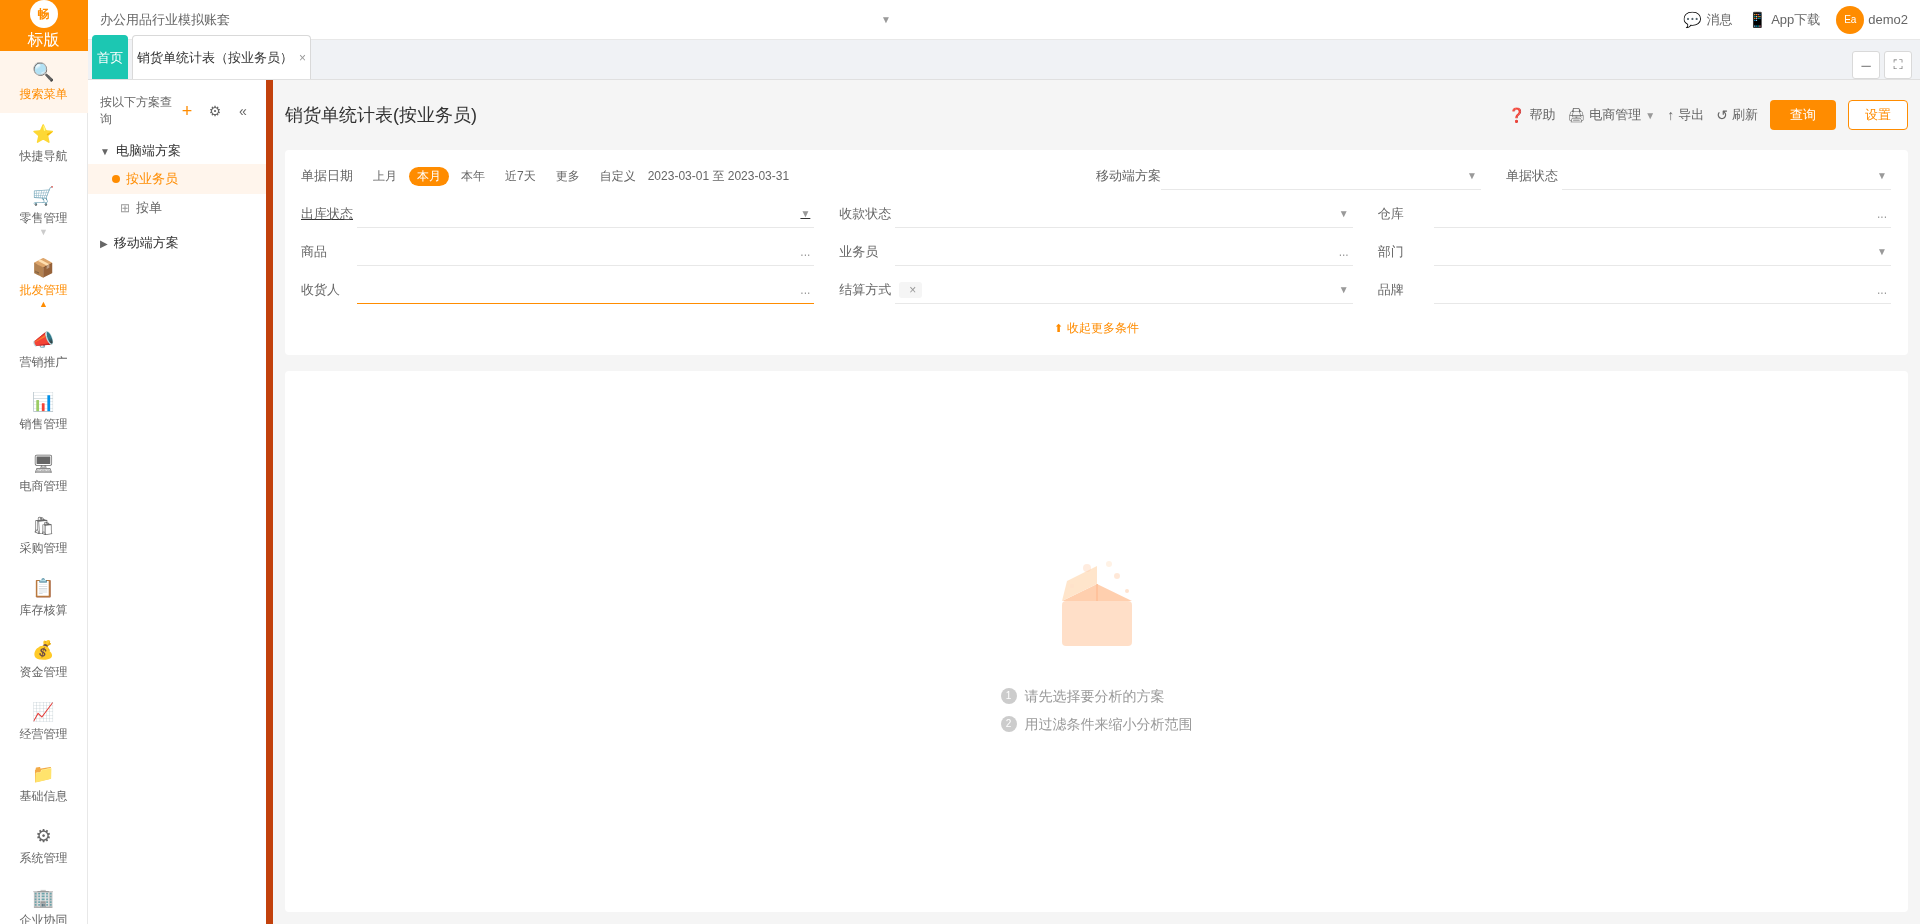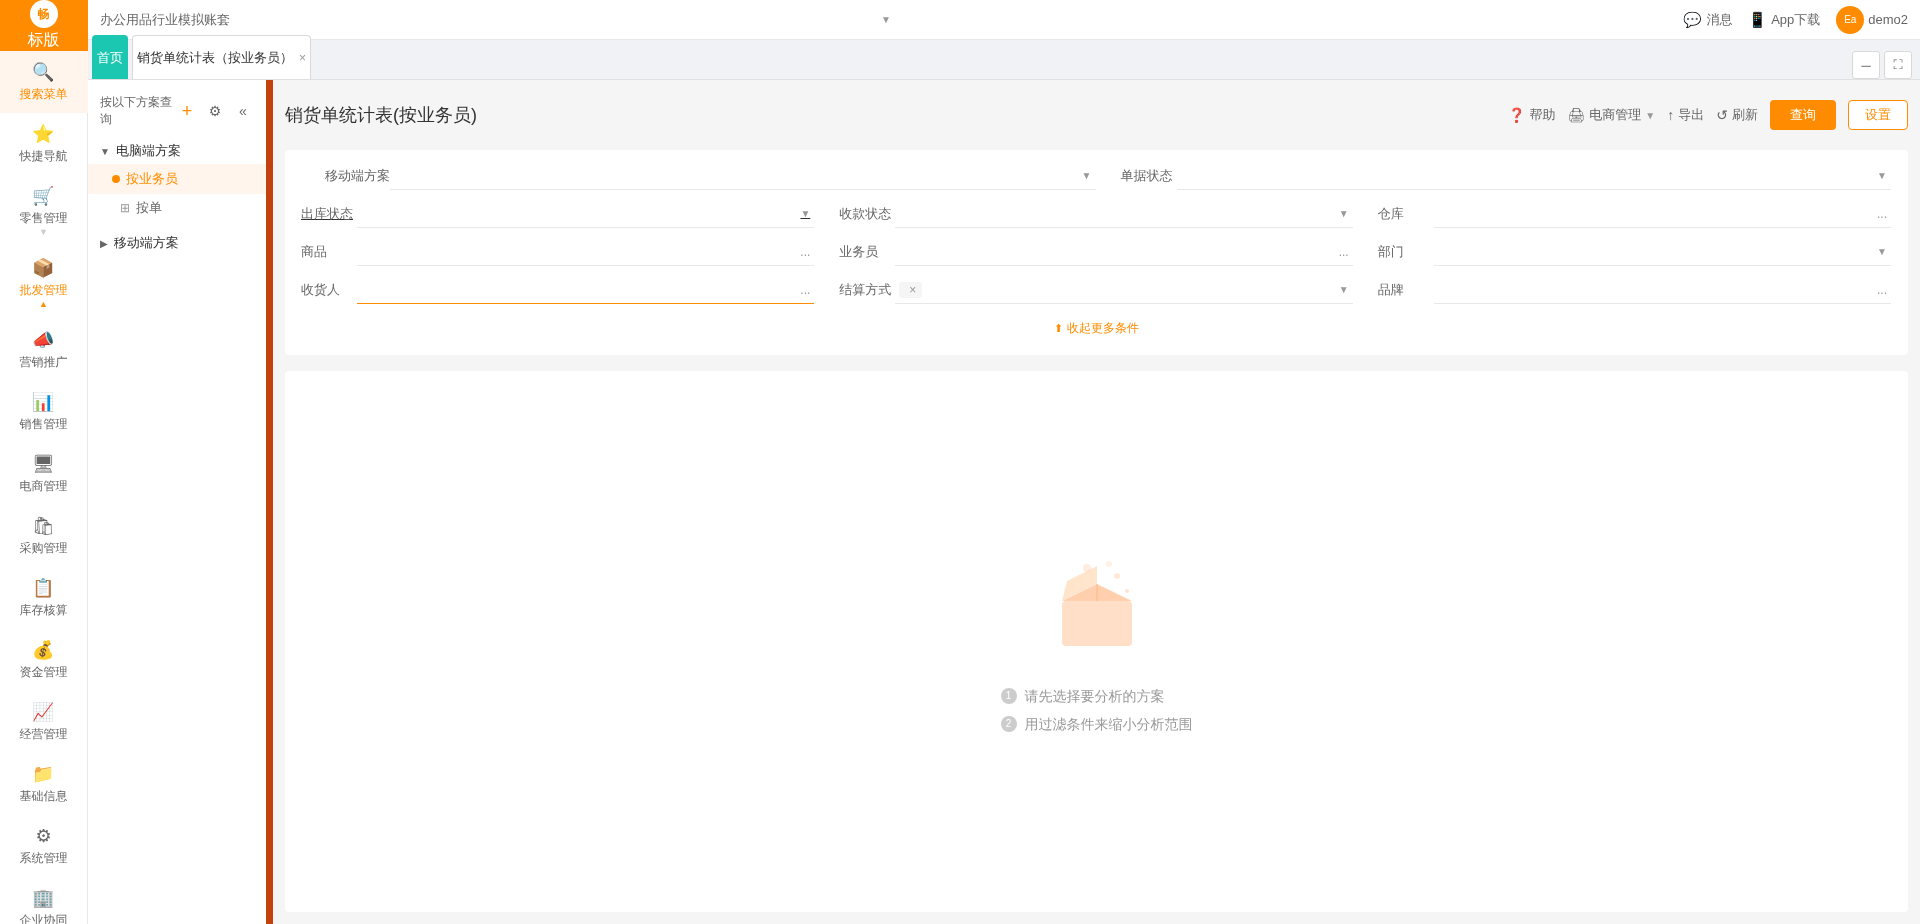--- a/index.html
+++ b/index.html
@@ -266,20 +266,32 @@
             <span>刷新</span>
           </div>
           <button class="btn-primary">查询</button>
           <button class="btn-secondary">设置</button>
         </div>
       </div>
 
       <div class="filter-area">
 
         <div class="filter-row">
+          <div class="filter-item" style="flex:2;">
+            <span class="filter-label">单据日期</span>
+            <div class="date-tabs">
+              <span class="date-tab">上月</span>
+              <span class="date-tab active">本月</span>
+              <span class="date-tab">本年</span>
+              <span class="date-tab">近7天</span>
+              <span class="date-tab">更多</span>
+              <span class="date-tab">自定义</span>
+            </div>
+            <span class="date-range">2023-03-01 至 2023-03-31</span>
+          </div>
           <div class="filter-item" style="flex:1;margin-left:24px;">
             <span class="filter-label">移动端方案</span>
             <div class="filter-control" style="flex:1;">
               <div class="filter-dropdown">
                 <span></span>
                 <span class="chevron-down">▼</span>
               </div>
             </div>
           </div>
           <div class="filter-item" style="flex:1;margin-left:24px;">

